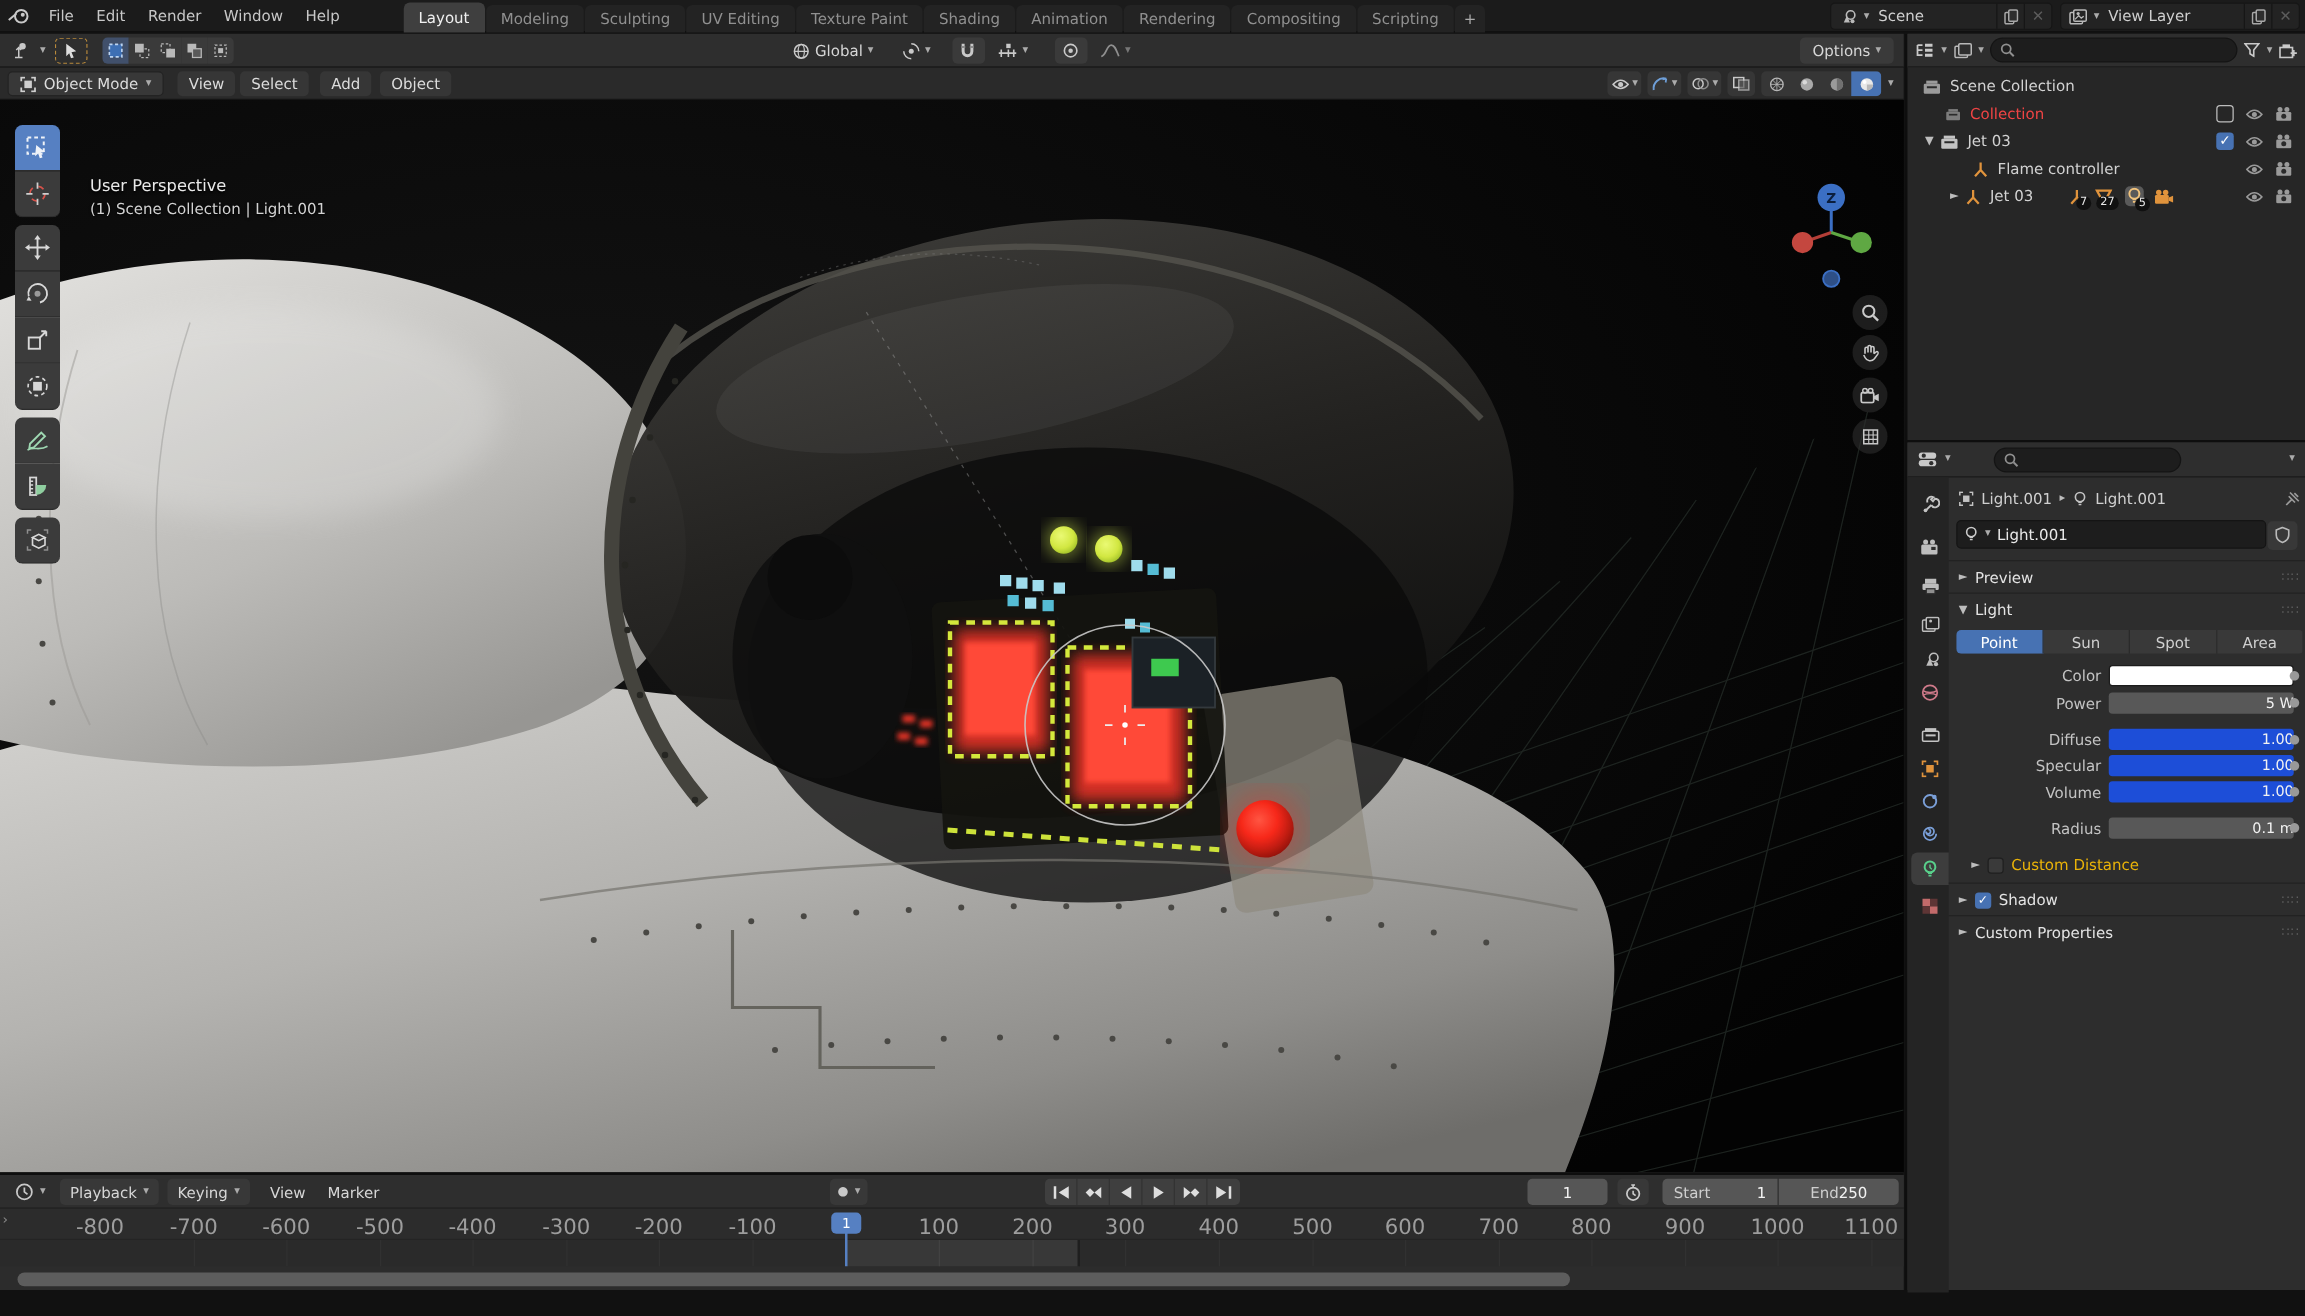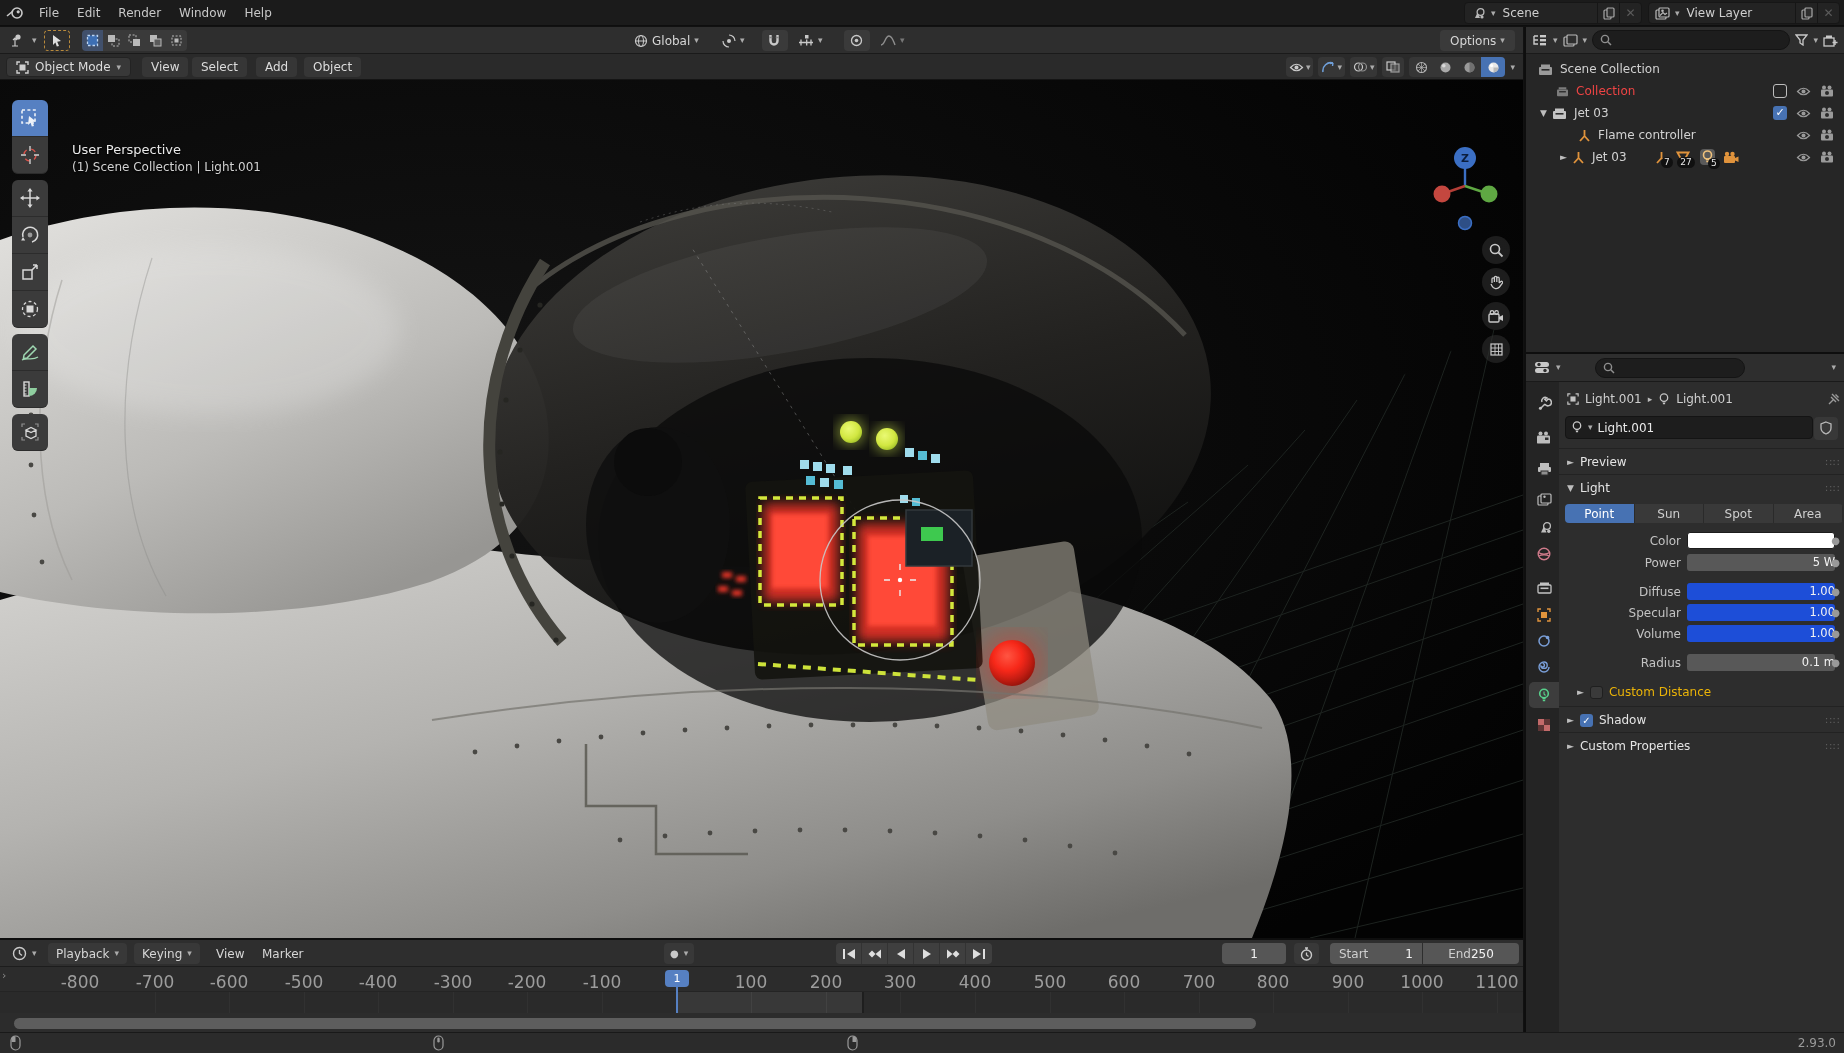--- a/index.html
+++ b/index.html
@@ -125,20 +125,33 @@
           <circle cx="11" cy="7" r="5" fill="none" stroke="#c9c9c9" stroke-width="1.6"></circle>
           <circle cx="12.2" cy="5.8" r="1.6" fill="#c9c9c9"></circle>
           <path d="M1 10 L7 5" stroke="#c9c9c9" stroke-width="1.6"></path>
         </svg>
     </span>
     <div class="menu-item">File</div>
     <div class="menu-item">Edit</div>
     <div class="menu-item">Render</div>
     <div class="menu-item">Window</div>
     <div class="menu-item">Help</div>
+    <div class="ws-tabs">
+      <div class="ws-tab active">Layout</div>
+      <div class="ws-tab">Modeling</div>
+      <div class="ws-tab">Sculpting</div>
+      <div class="ws-tab">UV Editing</div>
+      <div class="ws-tab">Texture Paint</div>
+      <div class="ws-tab">Shading</div>
+      <div class="ws-tab">Animation</div>
+      <div class="ws-tab">Rendering</div>
+      <div class="ws-tab">Compositing</div>
+      <div class="ws-tab">Scripting</div>
+      <div class="ws-add">+</div>
+    </div>
     <div class="topbar-right">
       <div class="id-block" style="width:178px">
         <span class="ic" style="width:26px">
           <svg width="14" height="13" viewBox="0 0 14 13">
               <circle cx="9.5" cy="5" r="3.4" fill="none" stroke="#b9b9b9" stroke-width="1.3"></circle>
               <path d="M4 11 L6.5 5.5 L9 11 Z" fill="#b9b9b9"></path>
               <circle cx="11" cy="10" r="1.6" fill="#b9b9b9"></circle>
             </svg>
         </span>
           <span class="chev">▾</span>
@@ -1155,35 +1168,14 @@
 
     <div class="playhead-line"></div>
     <div class="playhead-tag">1</div>
 
     <div class="hscroll">
       <div class="hthumb"></div>
     </div>
     <div class="abs" style="left:2px; top:29px; color:#8a8a8a; font-size:11px">›</div>
   </div>
 
-  <div class="statusbar">
-    <span class="mousehint" style="left:10px">
-      <svg width="11" height="16" viewBox="0 0 11 16">
-          <rect x="1" y="1" width="9" height="14" rx="4.5" fill="none" stroke="#9a9a9a" stroke-width="1.2"></rect>
-          <path d="M1.6 2.6 a4 4 0 0 1 3.9 -1.2 V7 H1.6 Z" fill="#9a9a9a"></path>
-        </svg>
-    </span>
-    <span class="mousehint" style="left:433px">
-      <svg width="11" height="16" viewBox="0 0 11 16">
-          <rect x="1" y="1" width="9" height="14" rx="4.5" fill="none" stroke="#9a9a9a" stroke-width="1.2"></rect>
-          <rect x="4.3" y="2.5" width="2.4" height="5" rx="1.2" fill="#9a9a9a"></rect>
-        </svg>
-    </span>
-    <span class="mousehint" style="left:847px">
-      <svg width="11" height="16" viewBox="0 0 11 16">
-          <rect x="1" y="1" width="9" height="14" rx="4.5" fill="none" stroke="#9a9a9a" stroke-width="1.2"></rect>
-          <path d="M9.4 2.6 a4 4 0 0 0 -3.9 -1.2 V7 H9.4 Z" fill="#9a9a9a"></path>
-        </svg>
-    </span>
-    <span class="version">2.93.0</span>
-  </div>
 
 </div>
 
 </body></html>

